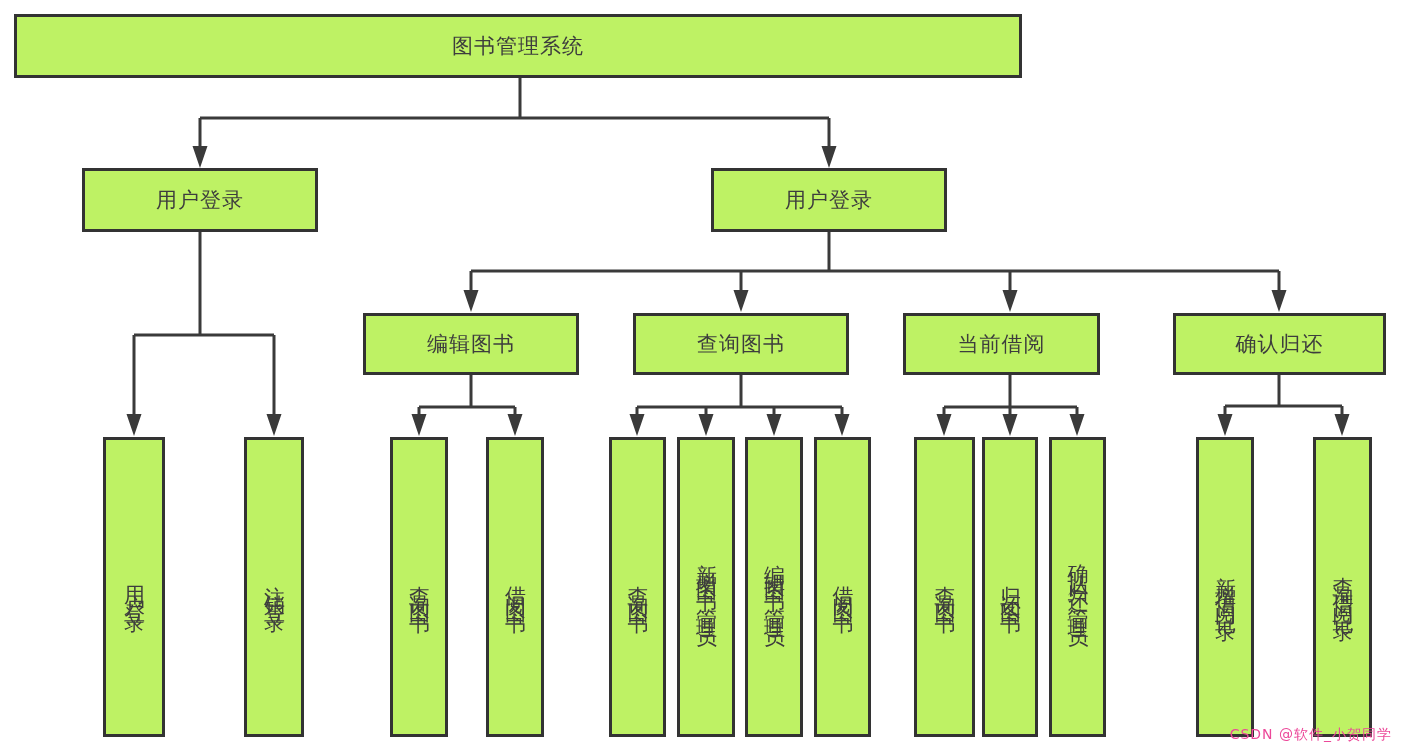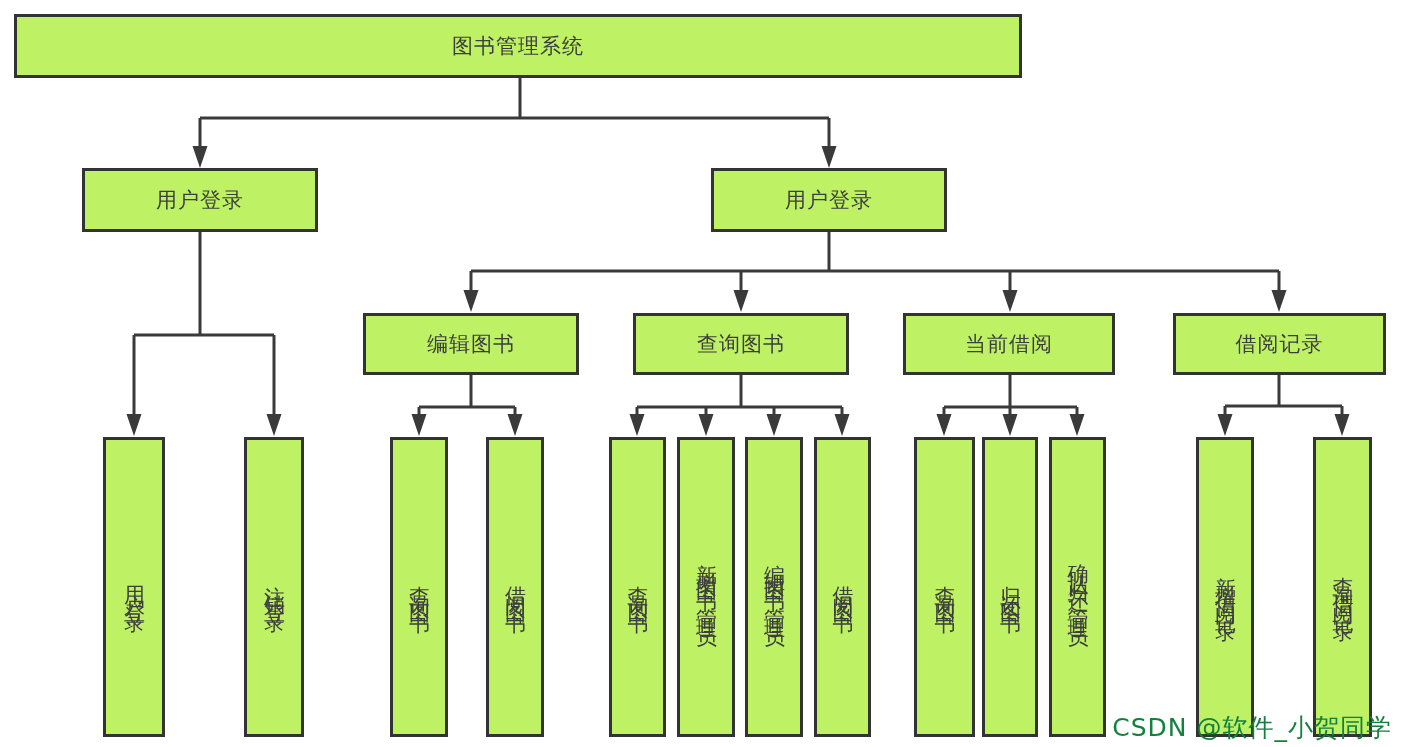--- a/index.html
+++ b/index.html
@@ -15,21 +15,21 @@
   }
   .node.h .lbl{
     font-size:21px;letter-spacing:1px;white-space:nowrap;color:#3d3d3d;
   }
   .node.v .lbl{
     writing-mode:vertical-rl;text-orientation:mixed;
     font-size:21px;letter-spacing:9px;line-height:1;color:#3d3d3d;
   }
   .watermark{
     position:absolute;right:13px;bottom:3px;
-    font-size:25px;color:#15803d;letter-spacing:1px;white-space:nowrap;
+    font-size:14px;color:#ec4899;letter-spacing:1px;white-space:nowrap;
   }
 </style>
 </head>
 <body>
 
 <div id="stage">
 
   <svg id="wires" width="1405" height="747" viewBox="0 0 1405 747">
     <path fill="none" stroke="#3a3a3a" stroke-width="3" d="M520 78 V118 M200 118 H829 M200 118 V148 M829 118 V148
          M200 232 V335 M134 335 H274 M134 335 V416 M274 335 V416
@@ -60,25 +60,25 @@
   <div class="node h" style="left:711px;top:168px;width:236px;height:64px">
     <span class="lbl">用户登录</span>
   </div>
 
   <div class="node h" style="left:363px;top:313px;width:216px;height:62px">
     <span class="lbl">编辑图书</span>
   </div>
   <div class="node h" style="left:633px;top:313px;width:216px;height:62px">
     <span class="lbl">查询图书</span>
   </div>
-  <div class="node h" style="left:903px;top:313px;width:212px;height:62px">
+  <div class="node h" style="left:903px;top:313px;width:197px;height:62px">
     <span class="lbl">当前借阅</span>
   </div>
   <div class="node h" style="left:1173px;top:313px;width:213px;height:62px">
-    <span class="lbl">借阅记录</span>
+    <span class="lbl">确认归还</span>
   </div>
 
   <div class="node v" style="left:103px;top:437px;width:62px;height:300px">
     <span class="lbl">用户登录</span>
   </div>
   <div class="node v" style="left:244px;top:437px;width:60px;height:300px">
     <span class="lbl">注销登录</span>
   </div>
   <div class="node v" style="left:390px;top:437px;width:58px;height:300px">
     <span class="lbl">查询图书</span>

